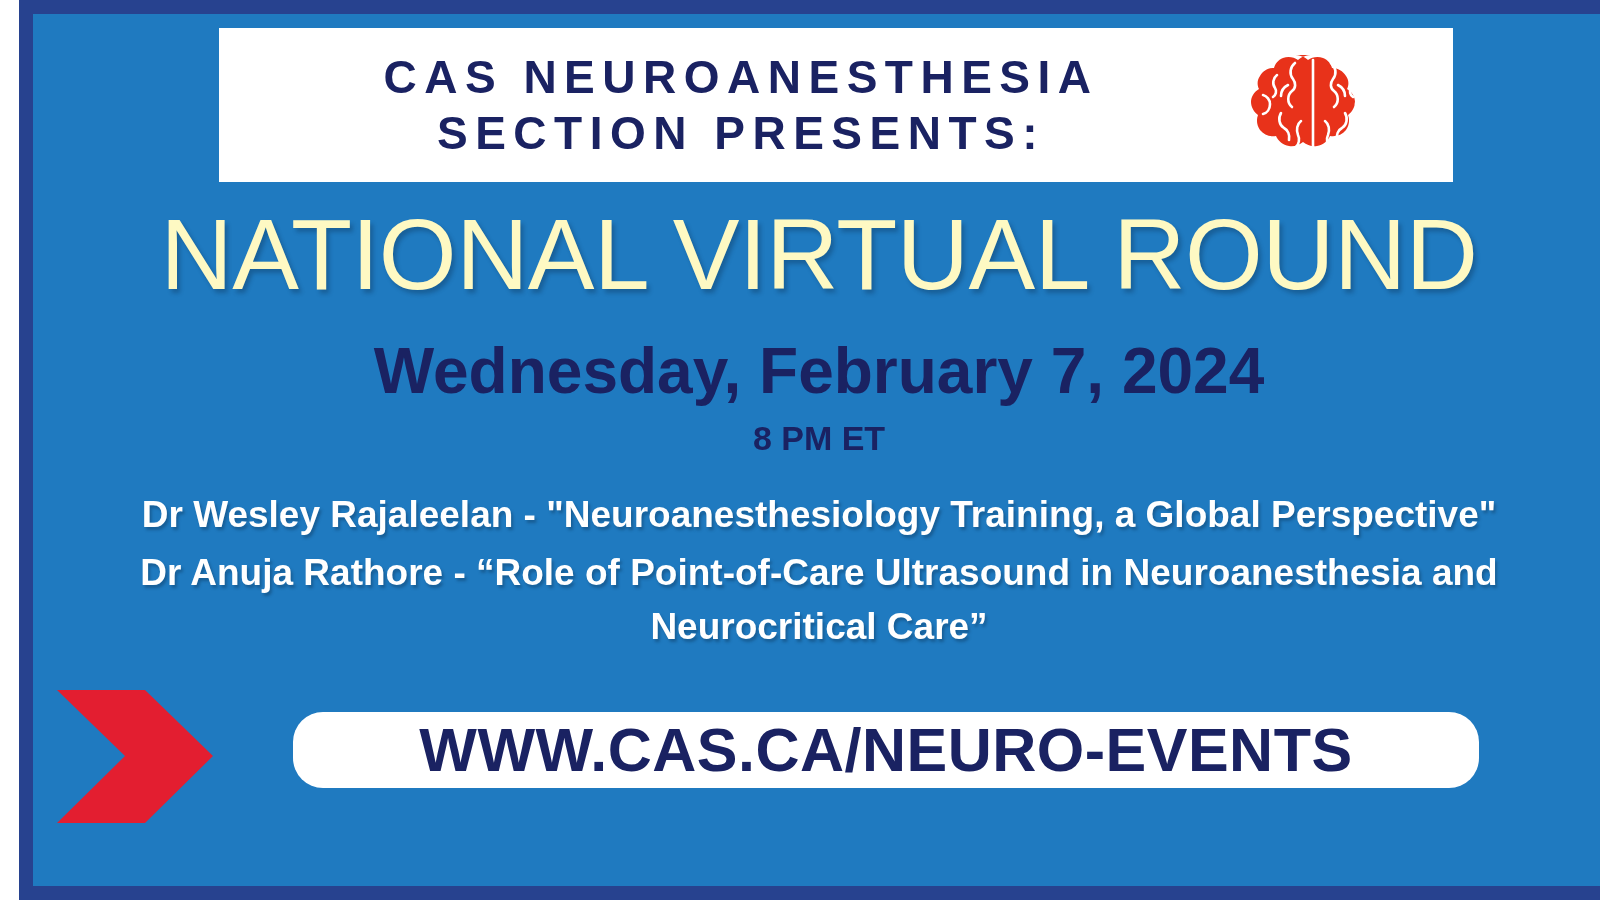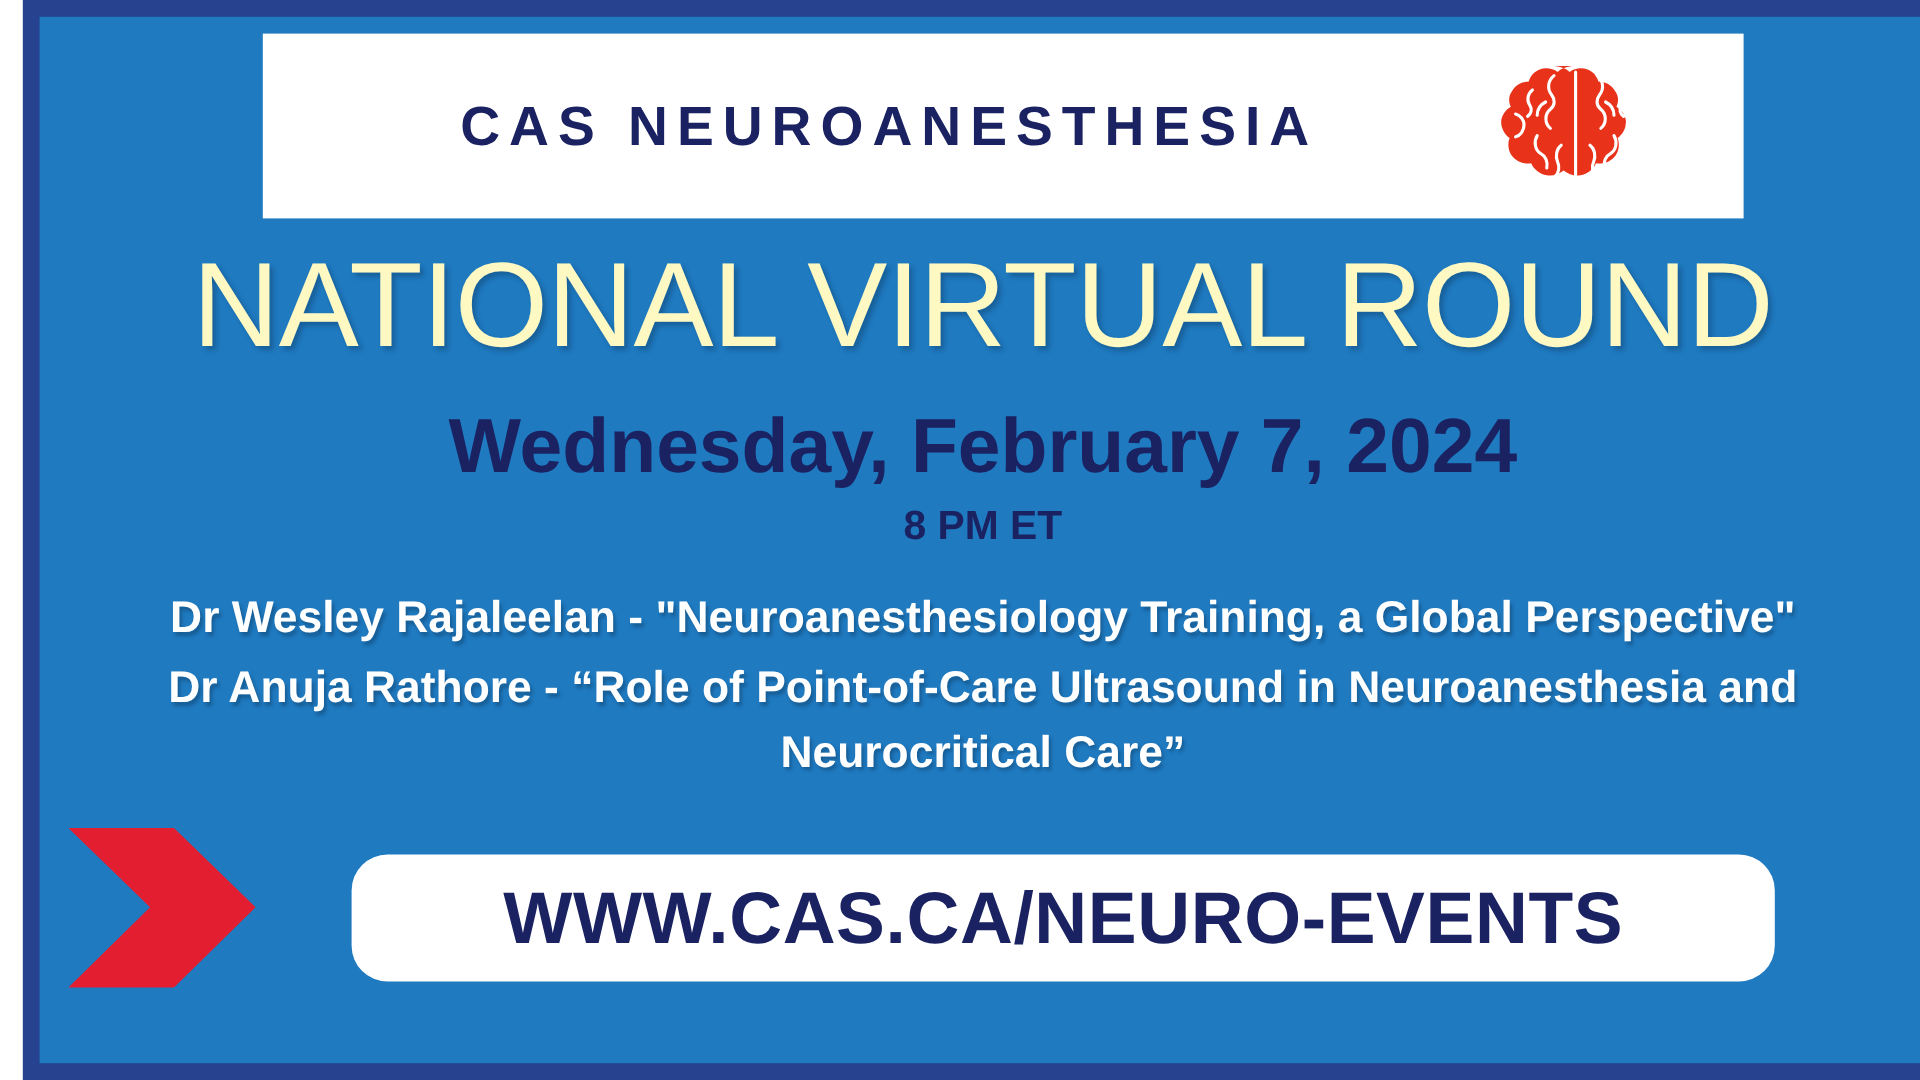--- a/index.html
+++ b/index.html
@@ -117,21 +117,21 @@
     width: 170px;
     height: 145px;
   }
 
   
   .url-pill {
     position: absolute;
     left: 260px;
     top: 698px;
     width: 1186px;
-    height: 106px;
+    height: 76px;
     background: #ffffff;
     border-radius: 30px;
     display: flex;
     align-items: center;
     justify-content: center;
   }
   .url-text {
     color: #1a2262;
     font-weight: 700;
     font-size: 61px;
@@ -141,20 +141,21 @@
 </style>
 </head>
 <body>
 
 <div id="poster">
   <div id="poster-inner">
 
     <div class="header-band">
       <div class="header-text">
         <span>CAS NEUROANESTHESIA</span>
+        <span class="line2">SECTION PRESENTS:</span>
       </div>
       <div class="brain-icon">
         <svg viewBox="0 0 160 108" width="160" height="108" aria-hidden="true">
           <g fill="#E8321A">
             <path d="M80 4c-7 0-12 2-15 5-4-3-10-4-15-2-5 2-8 6-9 10-6 0-11 3-14 8-3 4-3 9-1 13-5 3-8 8-8 13 0 5 3 10 7 13-2 5-1 11 2 15 4 5 10 7 16 6 2 5 7 9 13 10 5 1 10-1 14-4 4 3 9 5 14 4 6-1 11-5 13-10 6 1 12-1 16-6 3-4 4-10 2-15 4-3 7-8 7-13 0-5-3-10-8-13 2-4 2-9-1-13-3-5-8-8-14-8-1-4-4-8-9-10-5-2-11-1-15 2-3-3-8-5-15-5z"></path>
           </g>
           <g fill="none" stroke="#ffffff" stroke-width="2.6" stroke-linecap="round">
             <path d="M80 9v92"></path>
             <path d="M62 12c-5 4-6 11-2 16 3 4 3 9-1 12-5 4-5 12 0 16"></path>
             <path d="M98 12c5 4 6 11 2 16-3 4-3 9 1 12 5 4 5 12 0 16"></path>

